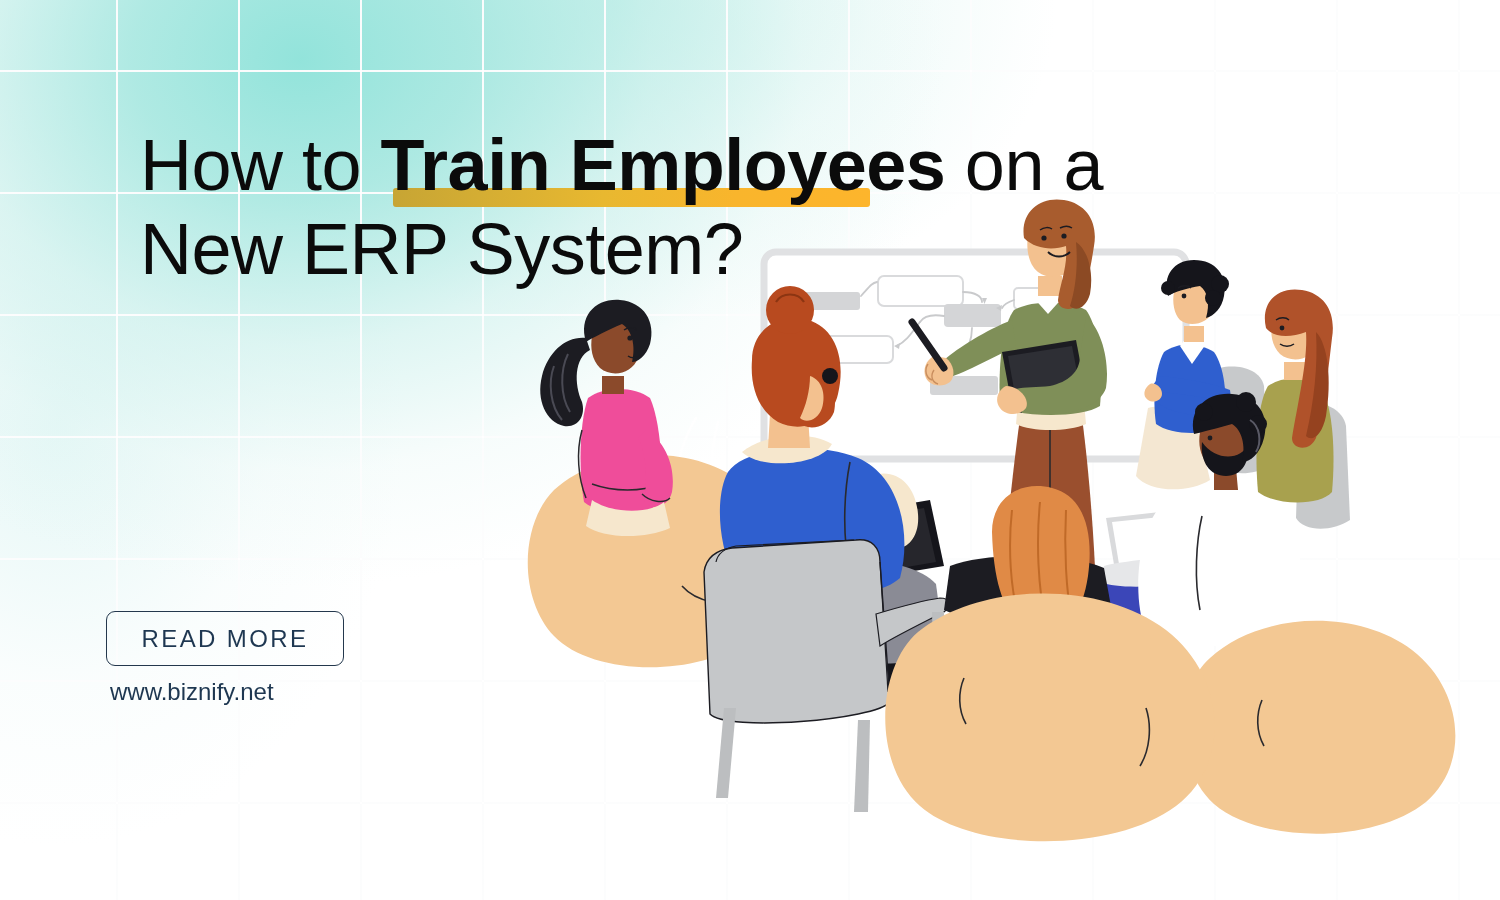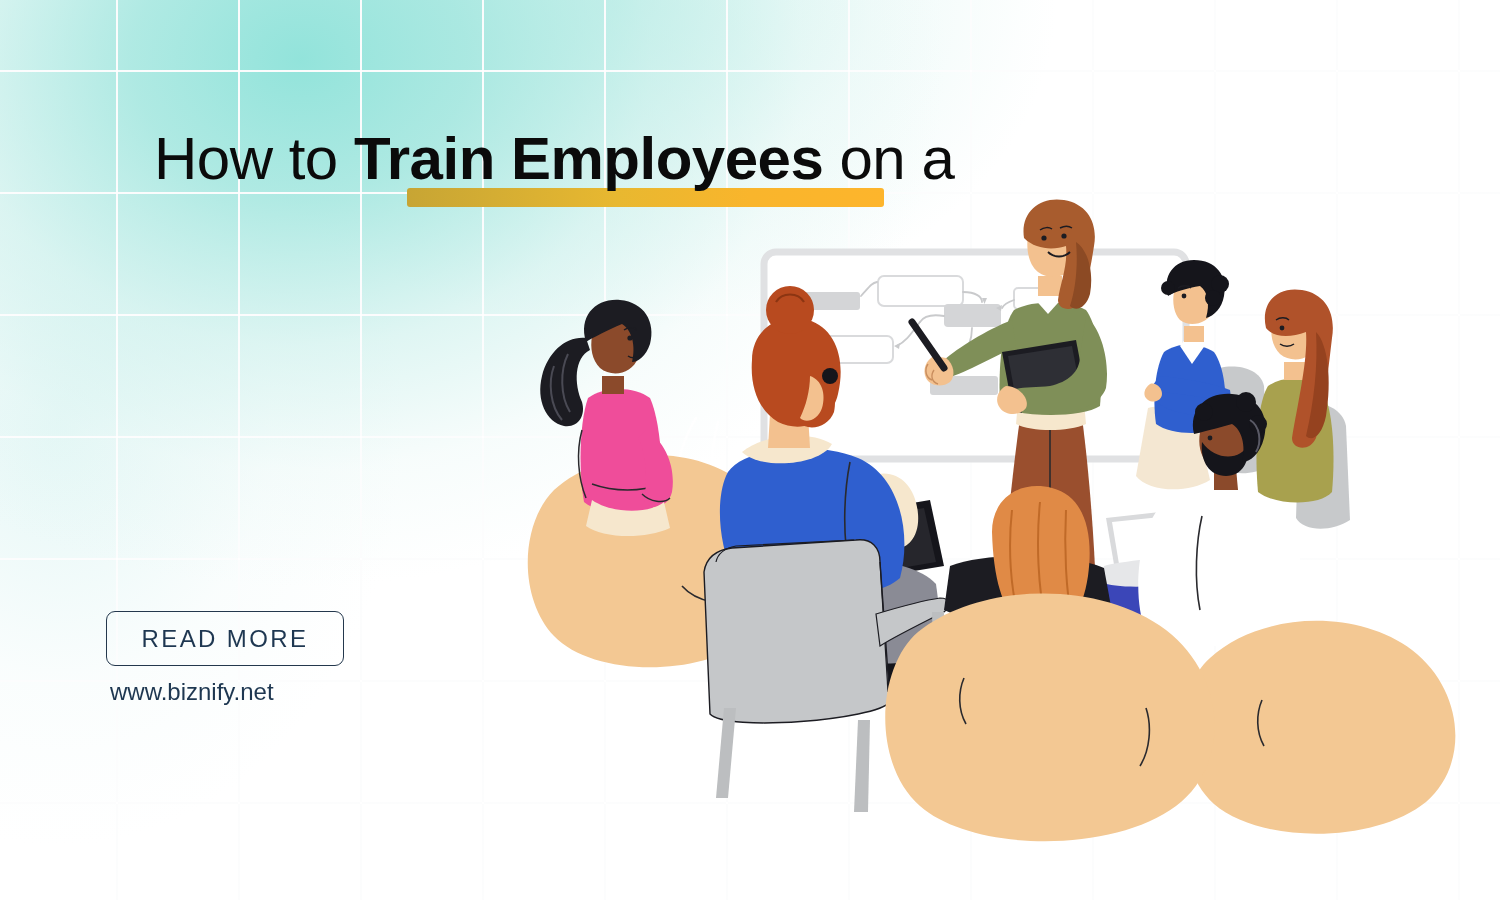--- a/index.html
+++ b/index.html
@@ -70,26 +70,25 @@
     background-size: 122px 122px;
     background-position: -6px -52px;
   }
 
   
   .headline {
     position: absolute;
     left: 140px;
     top: 124px;
     width: 1010px;
-    font-size: 60px;
+    font-size: 72px;
     line-height: 1.16;
     letter-spacing: -0.5px;
     color: #0b0b0b;
     font-weight: 400;
-    margin-left: 14px;
   }
   .headline .hl-strong {
     font-weight: 700;
     position: relative;
     z-index: 2;
   }
   .hl-mark {
     position: absolute;
     left: 253px;
     top: 64px;
@@ -411,19 +410,20 @@
         <path d="M444 498 C 438 512, 438 530, 446 544" stroke="#2a2a2e" stroke-width="1.6" fill="none"></path>
         <path d="M626 528 C 632 546, 630 570, 620 586" stroke="#2a2a2e" stroke-width="1.6" fill="none"></path>
       </g>
 
     </svg>
   </div>
 
   <div class="headline">
     <div class="hl-mark"></div>
     <span>How to </span><span class="hl-strong">Train Employees</span><span> on a</span><br>
+    <span>New ERP System?</span>
   </div>
 
   <div class="cta-button">READ  MORE</div>
 
   <div class="site-url">www.biznify.net</div>
 
 </div>
 
 </body></html>

